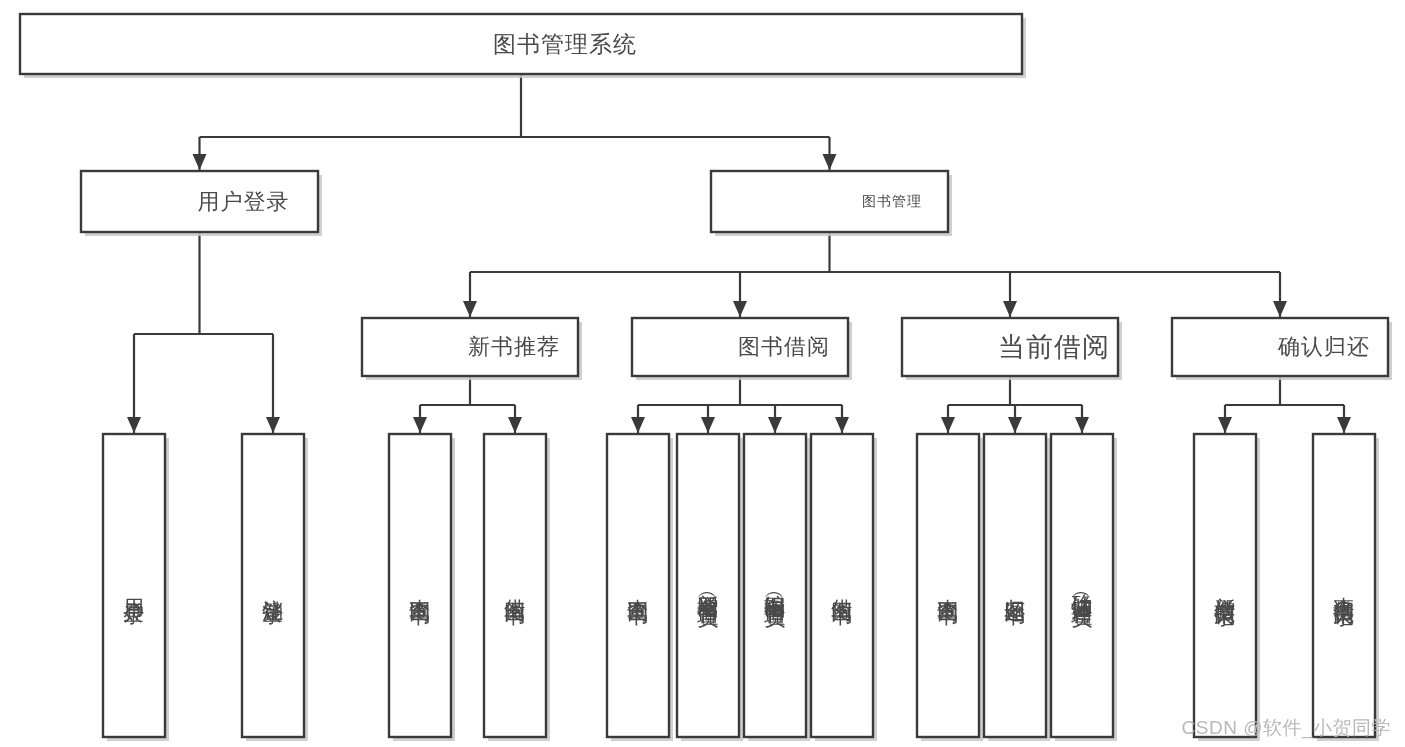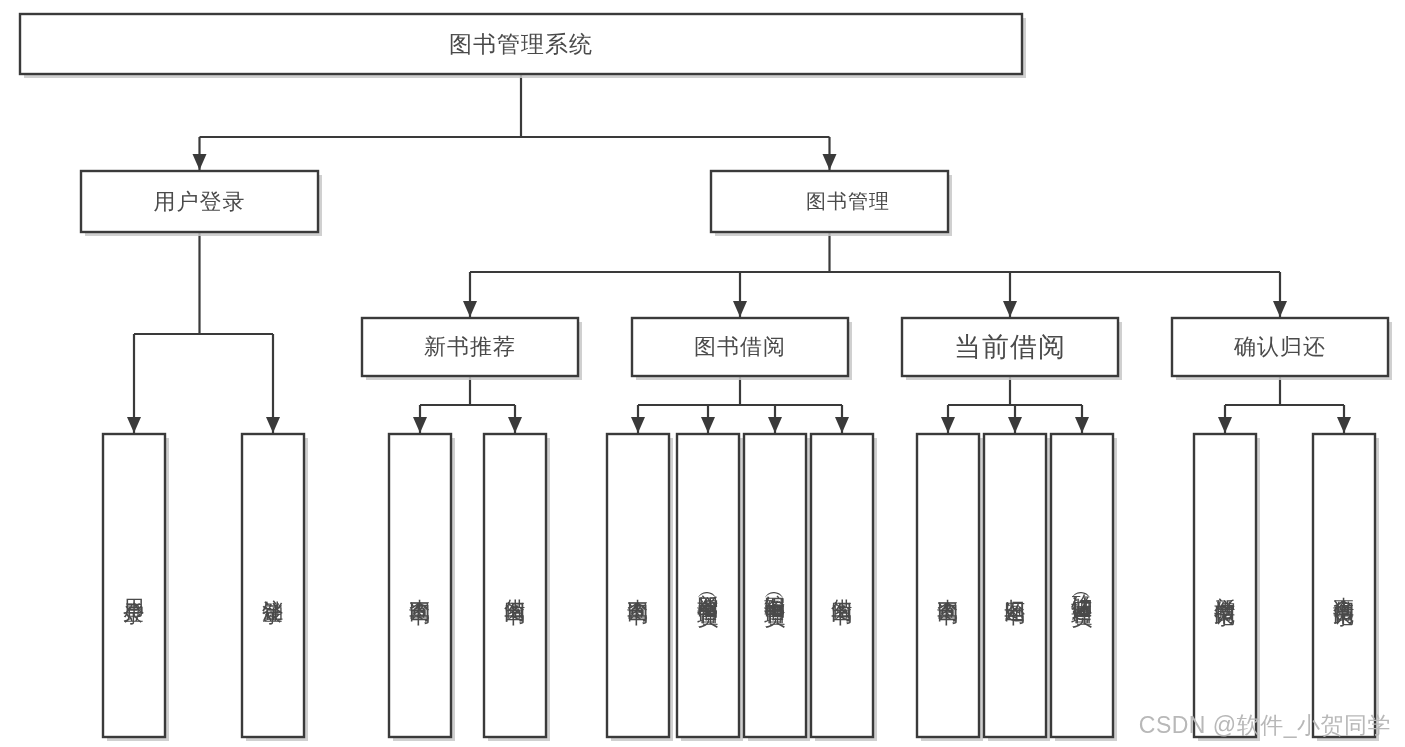--- a/index.html
+++ b/index.html
@@ -63,27 +63,28 @@
   }
   .label-horizontal {
     position: absolute;
     font-family: Liberation Mono, monospace;
     color: #4a4a4a;
     display: flex;
     align-items: center;
     justify-content: center;
     white-space: nowrap;
     pointer-events: none;
+    margin-left: 44px;
   }
   .watermark {
     position: absolute;
     right: 14px;
     bottom: 6px;
     font-family: "Liberation Sans", "DejaVu Sans", sans-serif;
-    font-size: 23px;
+    font-size: 19px;
     color: #b8b8b8;
     letter-spacing: 0.5px;
     white-space: nowrap;
     pointer-events: none;
   }
   .hit {
     position: absolute;
     background: transparent;
   }
 </style>
@@ -187,21 +188,21 @@
         <rect x="1198" y="438" width="62" height="303" class="node-shadow"></rect>
         <rect x="1194" y="434" width="62" height="303" class="node-box"></rect>
         <rect x="1317" y="438" width="62" height="303" class="node-shadow"></rect>
         <rect x="1313" y="434" width="62" height="303" class="node-box"></rect>
       </g>
   </svg>
 
   <div id="labels-layer">
       <div class="label-horizontal" style="left: 20px; top: 14px; width: 1002px; height: 60px; font-size: 23px; letter-spacing: 1px;">图书管理系统</div>
       <div class="label-horizontal" style="left: 81px; top: 171px; width: 237px; height: 61px; font-size: 22px; letter-spacing: 1px;">用户登录</div>
-      <div class="label-horizontal" style="left: 711px; top: 171px; width: 274px; height: 61px; font-size: 20px; letter-spacing: 1px;">图书管理</div>
+      <div class="label-horizontal" style="left: 711px; top: 171px; width: 274px; height: 61px; font-size: 14px; letter-spacing: 1px;">图书管理</div>
       <div class="label-horizontal" style="left: 362px; top: 318px; width: 216px; height: 58px; font-size: 22px; letter-spacing: 1px;">新书推荐</div>
       <div class="label-horizontal" style="left: 632px; top: 318px; width: 216px; height: 58px; font-size: 22px; letter-spacing: 1px; text-align: center;">图书借阅</div>
       <div class="label-horizontal" style="left: 902px; top: 318px; width: 216px; height: 58px; font-size: 27px; letter-spacing: 1px;">当前借阅</div>
       <div class="label-horizontal" style="left: 1172px; top: 318px; width: 216px; height: 58px; font-size: 22px; letter-spacing: 1px;">确认归还</div>
       <div class="label-vertical" style="left: 103px; top: 434px; width: 62px; height: 303px;">用户登录</div>
       <div class="label-vertical" style="left: 242px; top: 434px; width: 62px; height: 303px;">注销登录</div>
       <div class="label-vertical" style="left: 389px; top: 434px; width: 62px; height: 303px;">查询图书</div>
       <div class="label-vertical" style="left: 484px; top: 434px; width: 62px; height: 303px;">借阅图书</div>
       <div class="label-vertical" style="left: 607px; top: 434px; width: 62px; height: 303px;">查询图书</div>
       <div class="label-vertical" style="left: 677px; top: 434px; width: 62px; height: 303px;">新增图书（管理员）</div>

